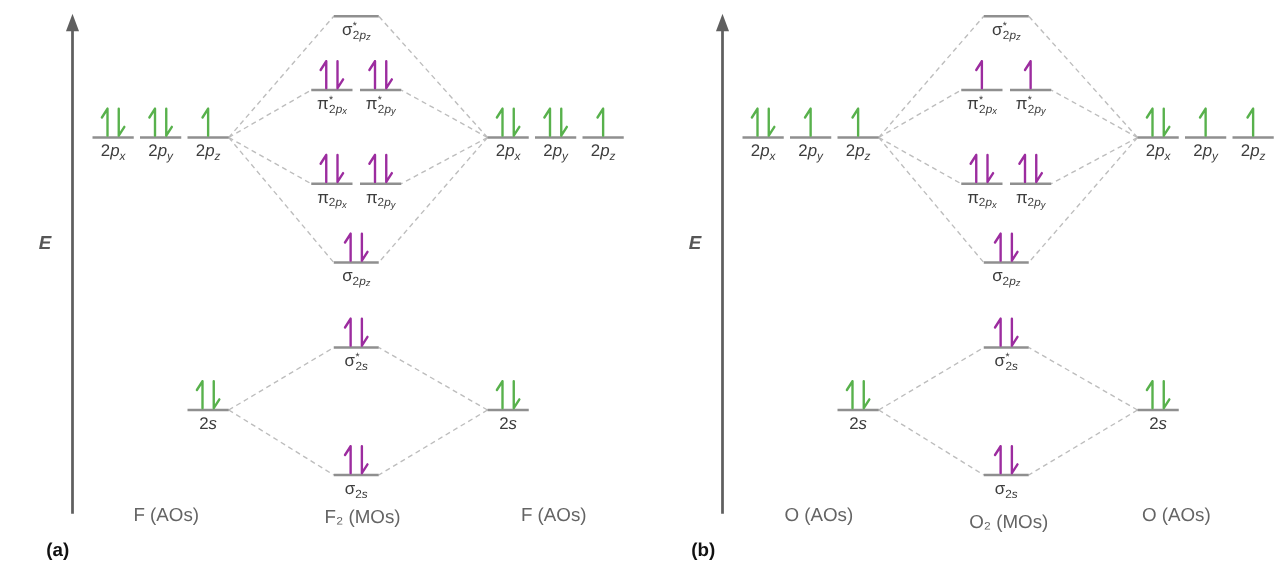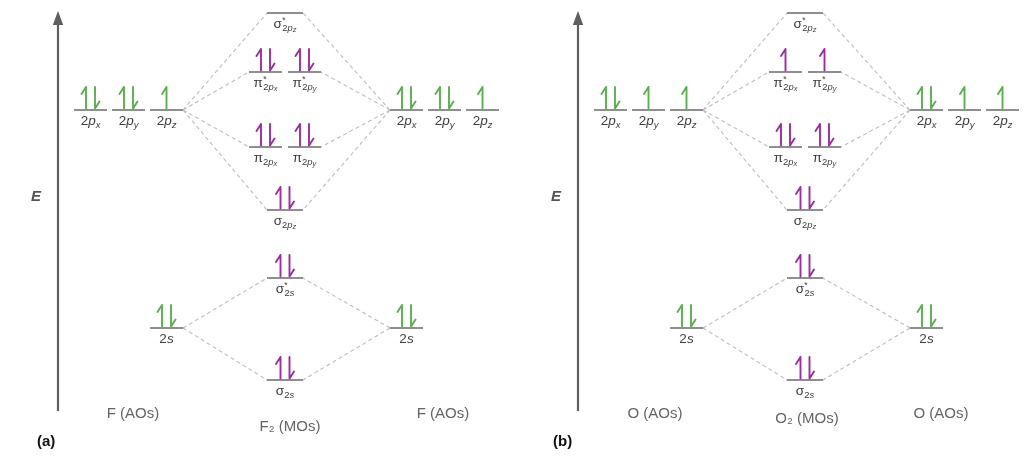--- a/index.html
+++ b/index.html
@@ -150,21 +150,21 @@
         <path d="M809.5 255 L809.5 276.5 M809.5 276.5 L814 269.5" stroke="#9c2c9f" stroke-width="1.9" fill="none" stroke-linecap="round"></path>
         <line x1="787" y1="380" x2="823" y2="380" stroke="#8f8f8f" stroke-width="2"></line>
         <path d="M800.5 378.5 L800.5 357 M800.5 357 L796 364" stroke="#9c2c9f" stroke-width="1.9" fill="none" stroke-linecap="round"></path>
         <path d="M809.5 357 L809.5 378.5 M809.5 378.5 L814 371.5" stroke="#9c2c9f" stroke-width="1.9" fill="none" stroke-linecap="round"></path>
       </g>
     </svg>
   <div id="labels-layer">
 
     <span class="axis-label" style="left:36px;top:195px">E</span>
     <span class="footer-label" style="left:133px;top:405px">F (AOs)</span>
-    <span class="footer-label" style="left:290px;top:418px">F₂ (MOs)</span>
+    <span class="footer-label" style="left:290px;top:406px">F₂ (MOs)</span>
     <span class="footer-label" style="left:443px;top:405px">F (AOs)</span>
     <span class="panel-letter" style="left:37px;top:433px">(a)</span>
 
     <span class="axis-label" style="left:556px;top:195px">E</span>
     <span class="footer-label" style="left:655px;top:405px">O (AOs)</span>
     <span class="footer-label" style="left:807px;top:410px">O₂ (MOs)</span>
     <span class="footer-label" style="left:941px;top:405px">O (AOs)</span>
     <span class="panel-letter" style="left:553px;top:433px">(b)</span>
   <div class="lvl-label" style="left: 90.5px; top: 114px;"><span class="tk-b">2</span><span class="tk-i">p</span><span class="tk-si">x</span></div>
       <div class="lvl-label" style="left: 128.5px; top: 114px;"><span class="tk-b">2</span><span class="tk-i">p</span><span class="tk-si">y</span></div>

